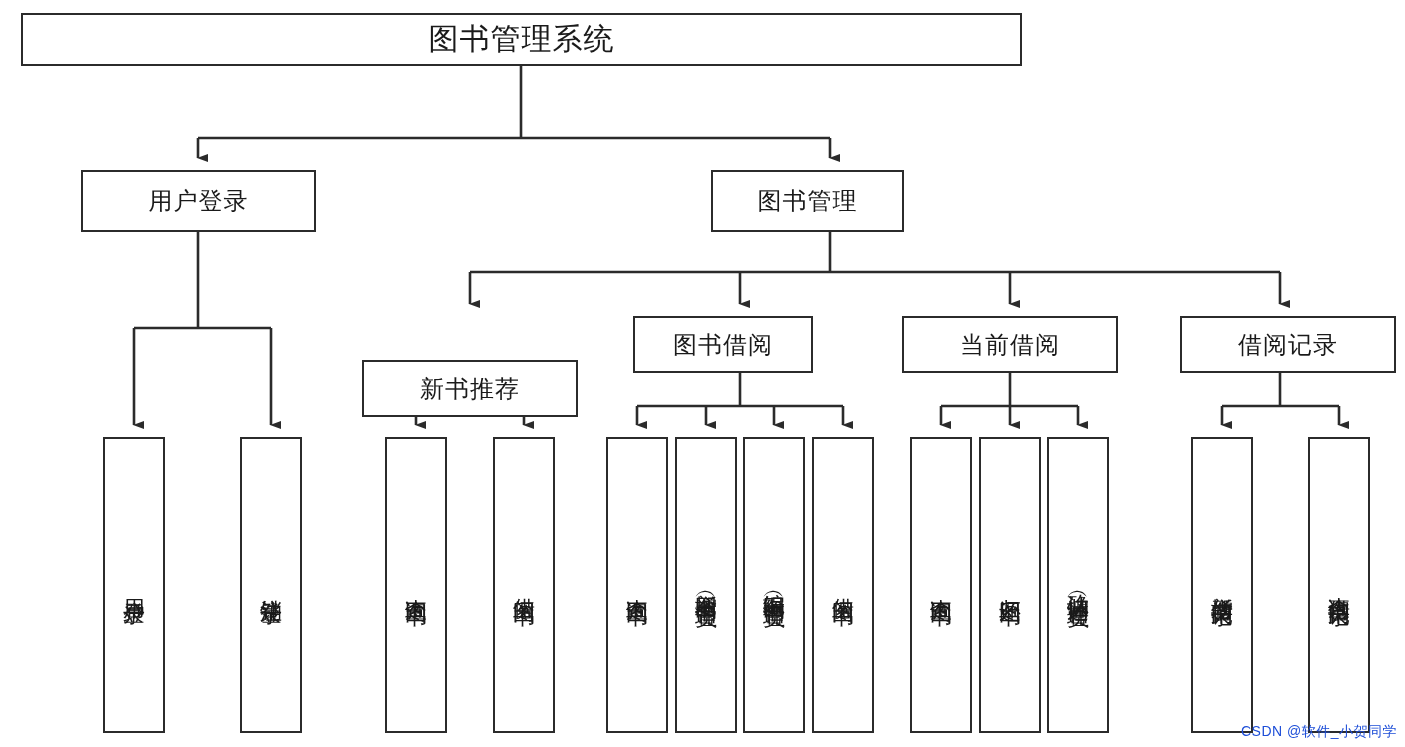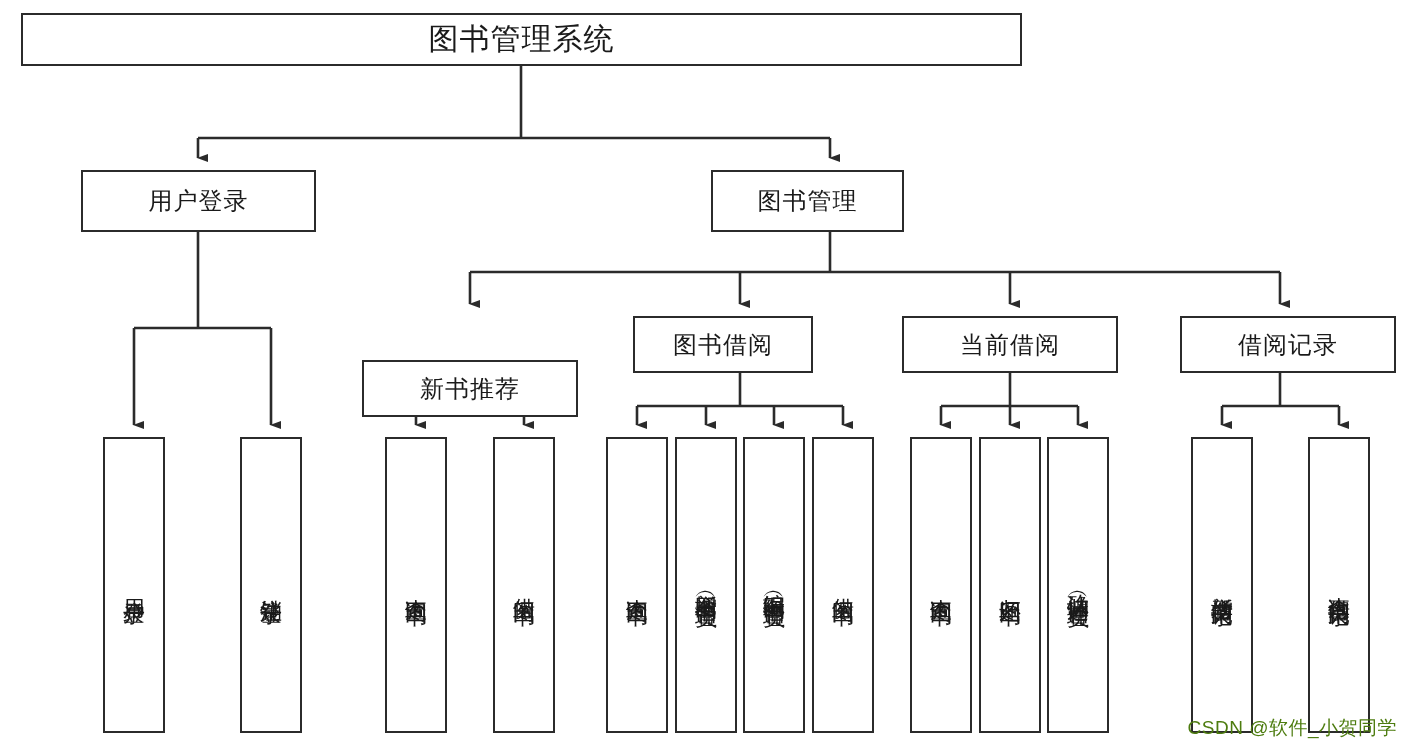--- a/index.html
+++ b/index.html
@@ -51,22 +51,22 @@
     writing-mode: vertical-rl;
     text-orientation: upright;
     line-height: 1.08;
     letter-spacing: 2px;
     white-space: nowrap;
   }
   #watermark {
     position: absolute;
     right: 8px;
     bottom: 6px;
-    font-size: 19px;
-    color: #4d7c0f;
+    font-size: 14px;
+    color: #1d4ed8;
     letter-spacing: 0.5px;
     white-space: nowrap;
   }
 </style>
 </head>
 <body>
 
 <div id="canvas">
 
   <svg id="edges" viewBox="0 0 1405 747">

